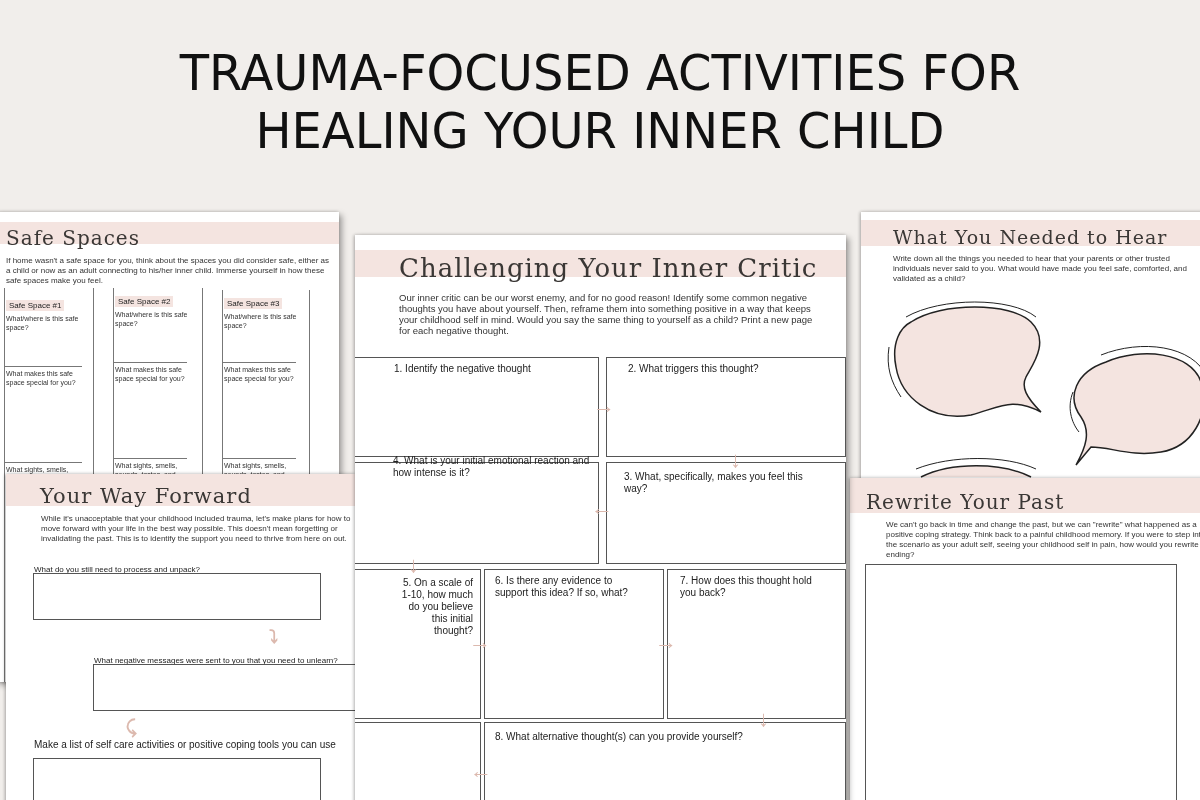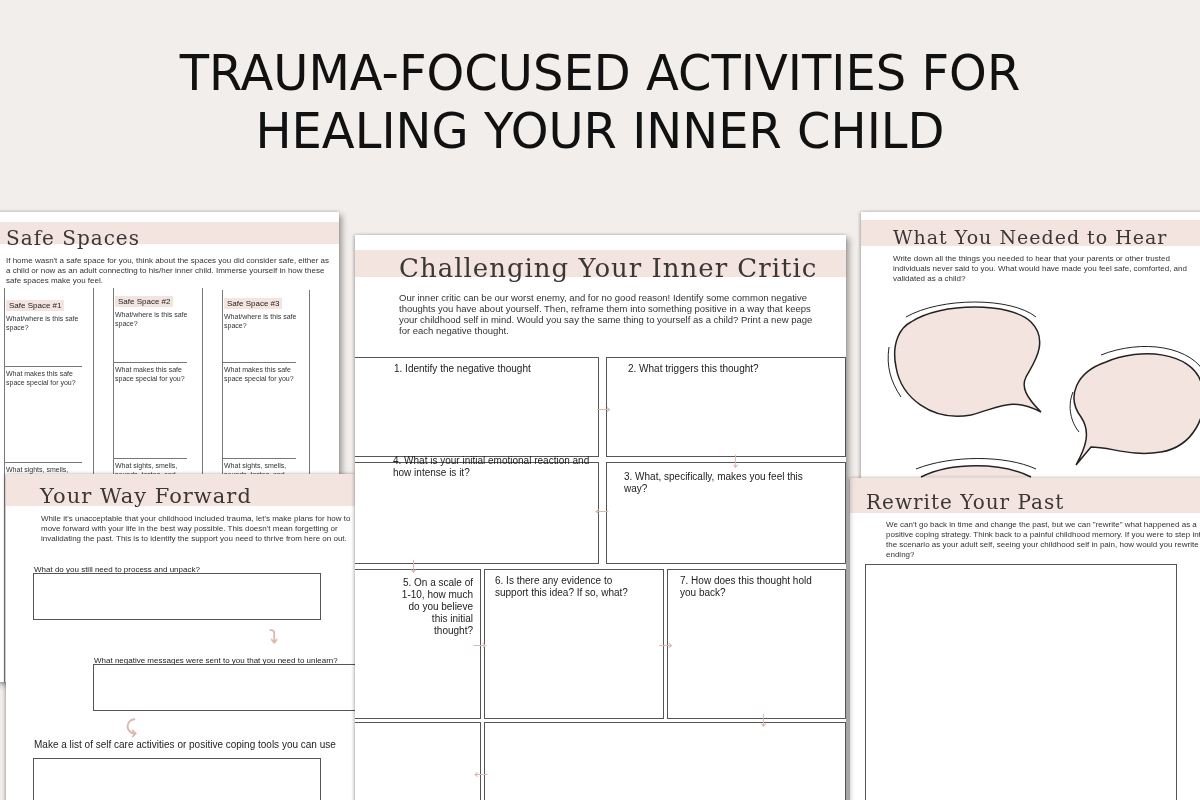--- a/index.html
+++ b/index.html
@@ -136,15 +136,16 @@
   <div class="box" style="left:129px; top:334px; width:180px; height:150px;"></div>
   <div class="q" style="left:140px; top:340px; width:150px;">6.  Is there any evidence to support this idea? If so, what?</div>
   <div class="box" style="left:312px; top:334px; width:179px; height:150px;"></div>
   <div class="q" style="left:325px; top:340px; width:150px;">7. How does this thought hold you back?</div>
   <div class="arrow" style="left:53px; top:319px;">↓</div>
   <div class="arrow" style="left:114px; top:396px;">→</div>
   <div class="arrow" style="left:300px; top:396px;">→</div>
 
   <div class="box" style="left:-2px; top:487px; width:128px; height:100px;"></div>
   <div class="box" style="left:129px; top:487px; width:362px; height:100px;"></div>
+  <div class="q" style="left:140px; top:496px; width:330px;">8. What alternative thought(s) can you provide yourself?</div>
   <div class="arrow" style="left:403px; top:473px;">↓</div>
   <div class="arrow" style="left:115px; top:525px;">←</div>
 </div>
 
 </body></html>

